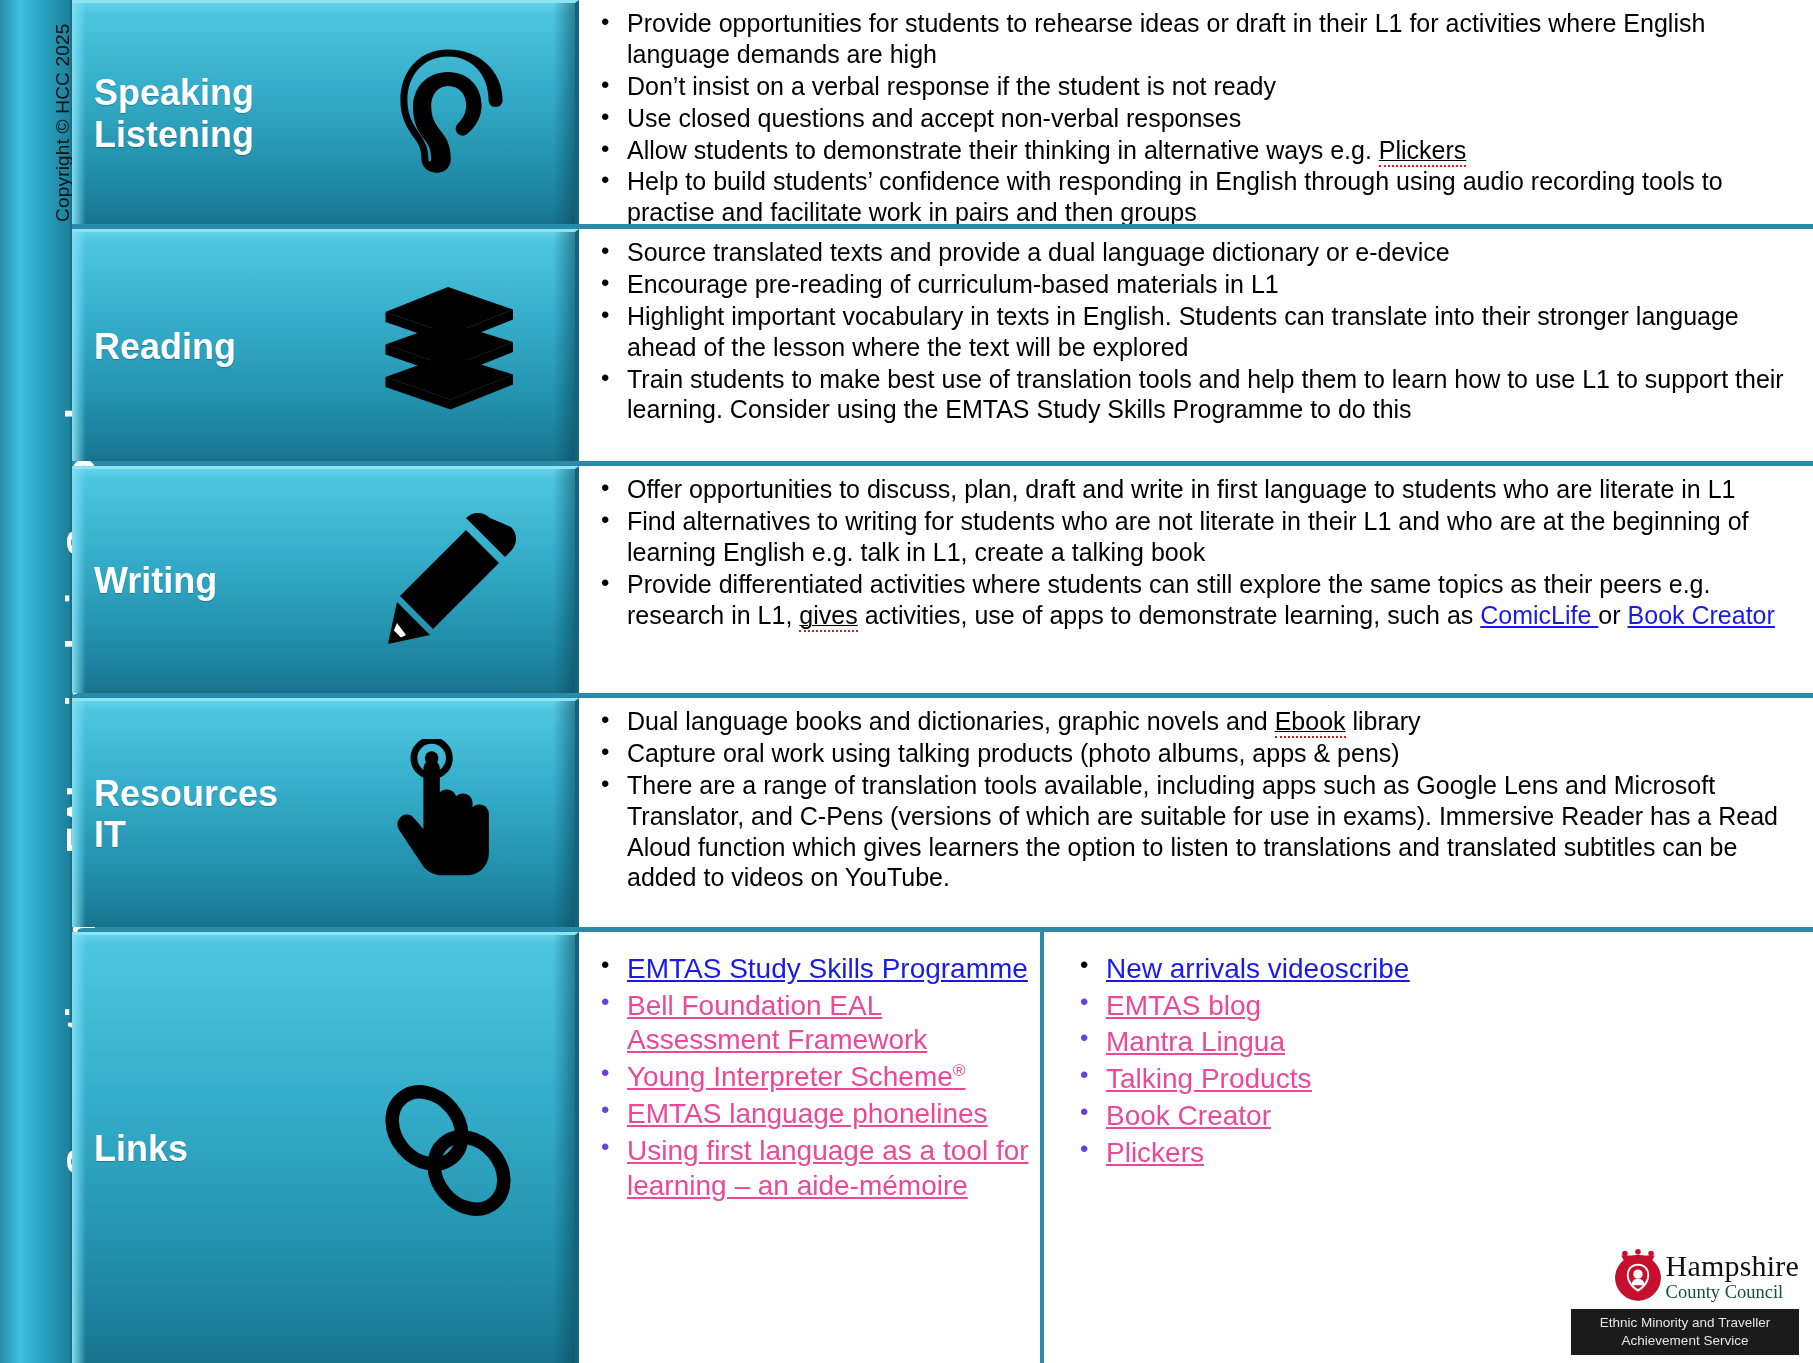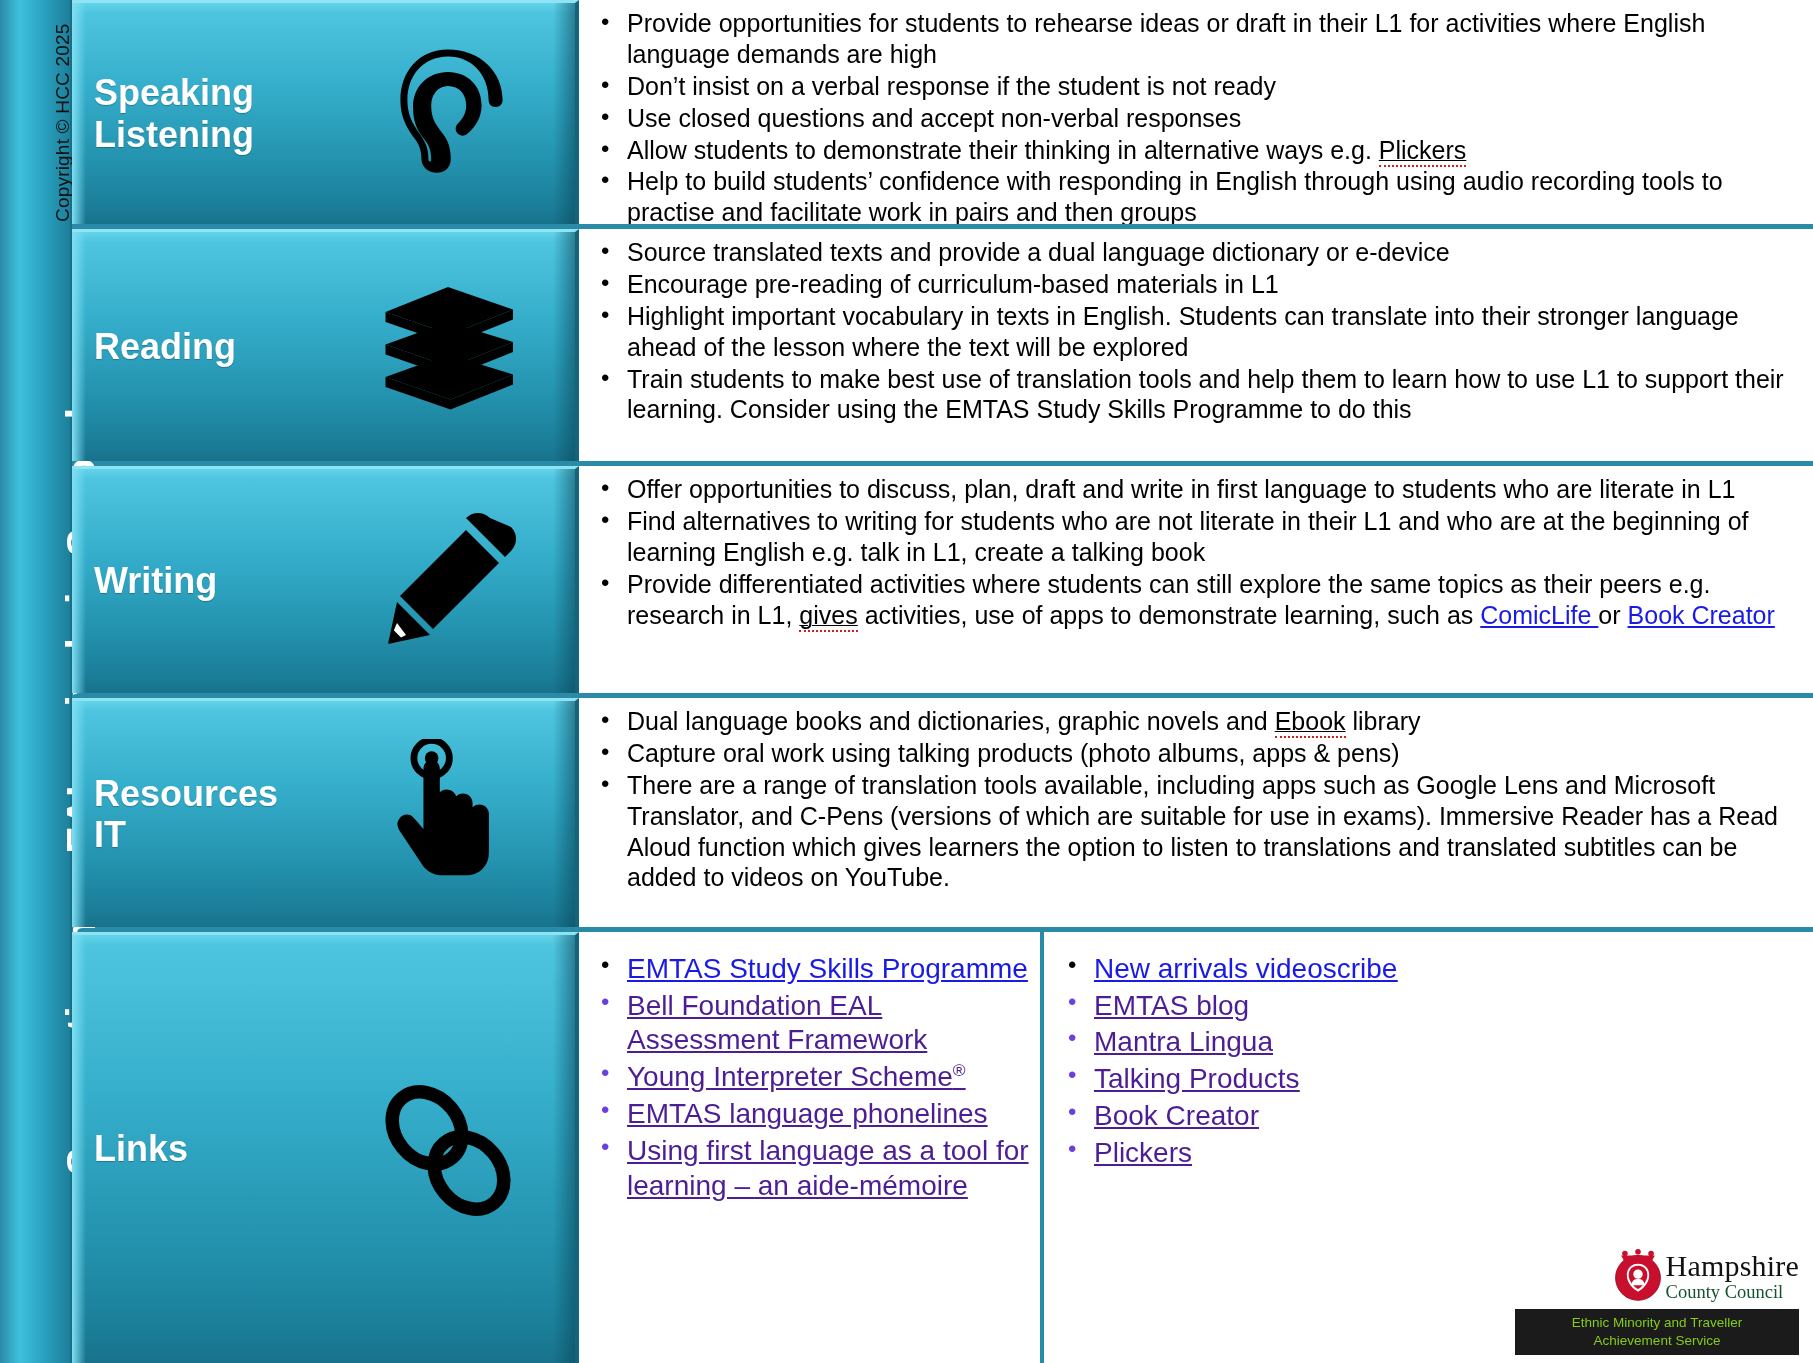--- a/index.html
+++ b/index.html
@@ -146,21 +146,21 @@
   .links-body {
     flex: 1 1 auto;
     display: flex;
     background: #ffffff;
     position: relative;
   }
   .links-col {
     padding: 20px 8px 8px 14px;
   }
   .links-col-left { flex: 0 0 465px; border-right: 4px solid #2a8ba8; }
-  .links-col-right { flex: 1 1 auto; position: relative; padding-left: 16px; text-decoration: underline; }
+  .links-col-right { flex: 1 1 auto; position: relative; padding-left: 28px; text-decoration: underline; }
 
   ul.linklist { list-style: none; margin: 0; padding: 0; }
   ul.linklist > li {
     position: relative;
     padding-left: 34px;
     font-size: 28px;
     line-height: 1.24;
     margin-bottom: 2px;
   }
   ul.linklist > li::before {
@@ -169,21 +169,21 @@
     font-size: 24px;
   }
   li.b-black::before { color: #000000; }
   li.b-violet::before { color: #6a3fe0; }
 
   a.lk {
     text-decoration: underline;
     text-underline-offset: 2px;
   }
   a.lk-blue { color: #1a1ae6; }
-  a.lk-violet { color: #4c1d95; }
+  a.lk-violet { color: #ec4899; }
 
   sup.reg { font-size: 0.62em; vertical-align: super; }
 
   
   .hcc-logo {
     position: absolute;
     right: 14px; bottom: 8px;
     width: 308px;
     display: flex;
     flex-direction: column;
@@ -202,23 +202,23 @@
     font-family: "Liberation Serif", serif;
   }
   .hcc-sub {
     font-size: 18.5px;
     color: #14532d;
     font-family: "Liberation Serif", serif;
     margin-top: 2px;
   }
   .hcc-band {
     margin-top: 5px;
-    width: 284px;
+    width: 228px;
     background: #1b1b1b;
-    color: #84cc16;
+    color: #e5e5e5;
     font-size: 13.5px;
     line-height: 1.28;
     text-align: center;
     padding: 5px 6px 6px;
   }
 </style>
 </head>
 <body>
 
 <div class="page">

